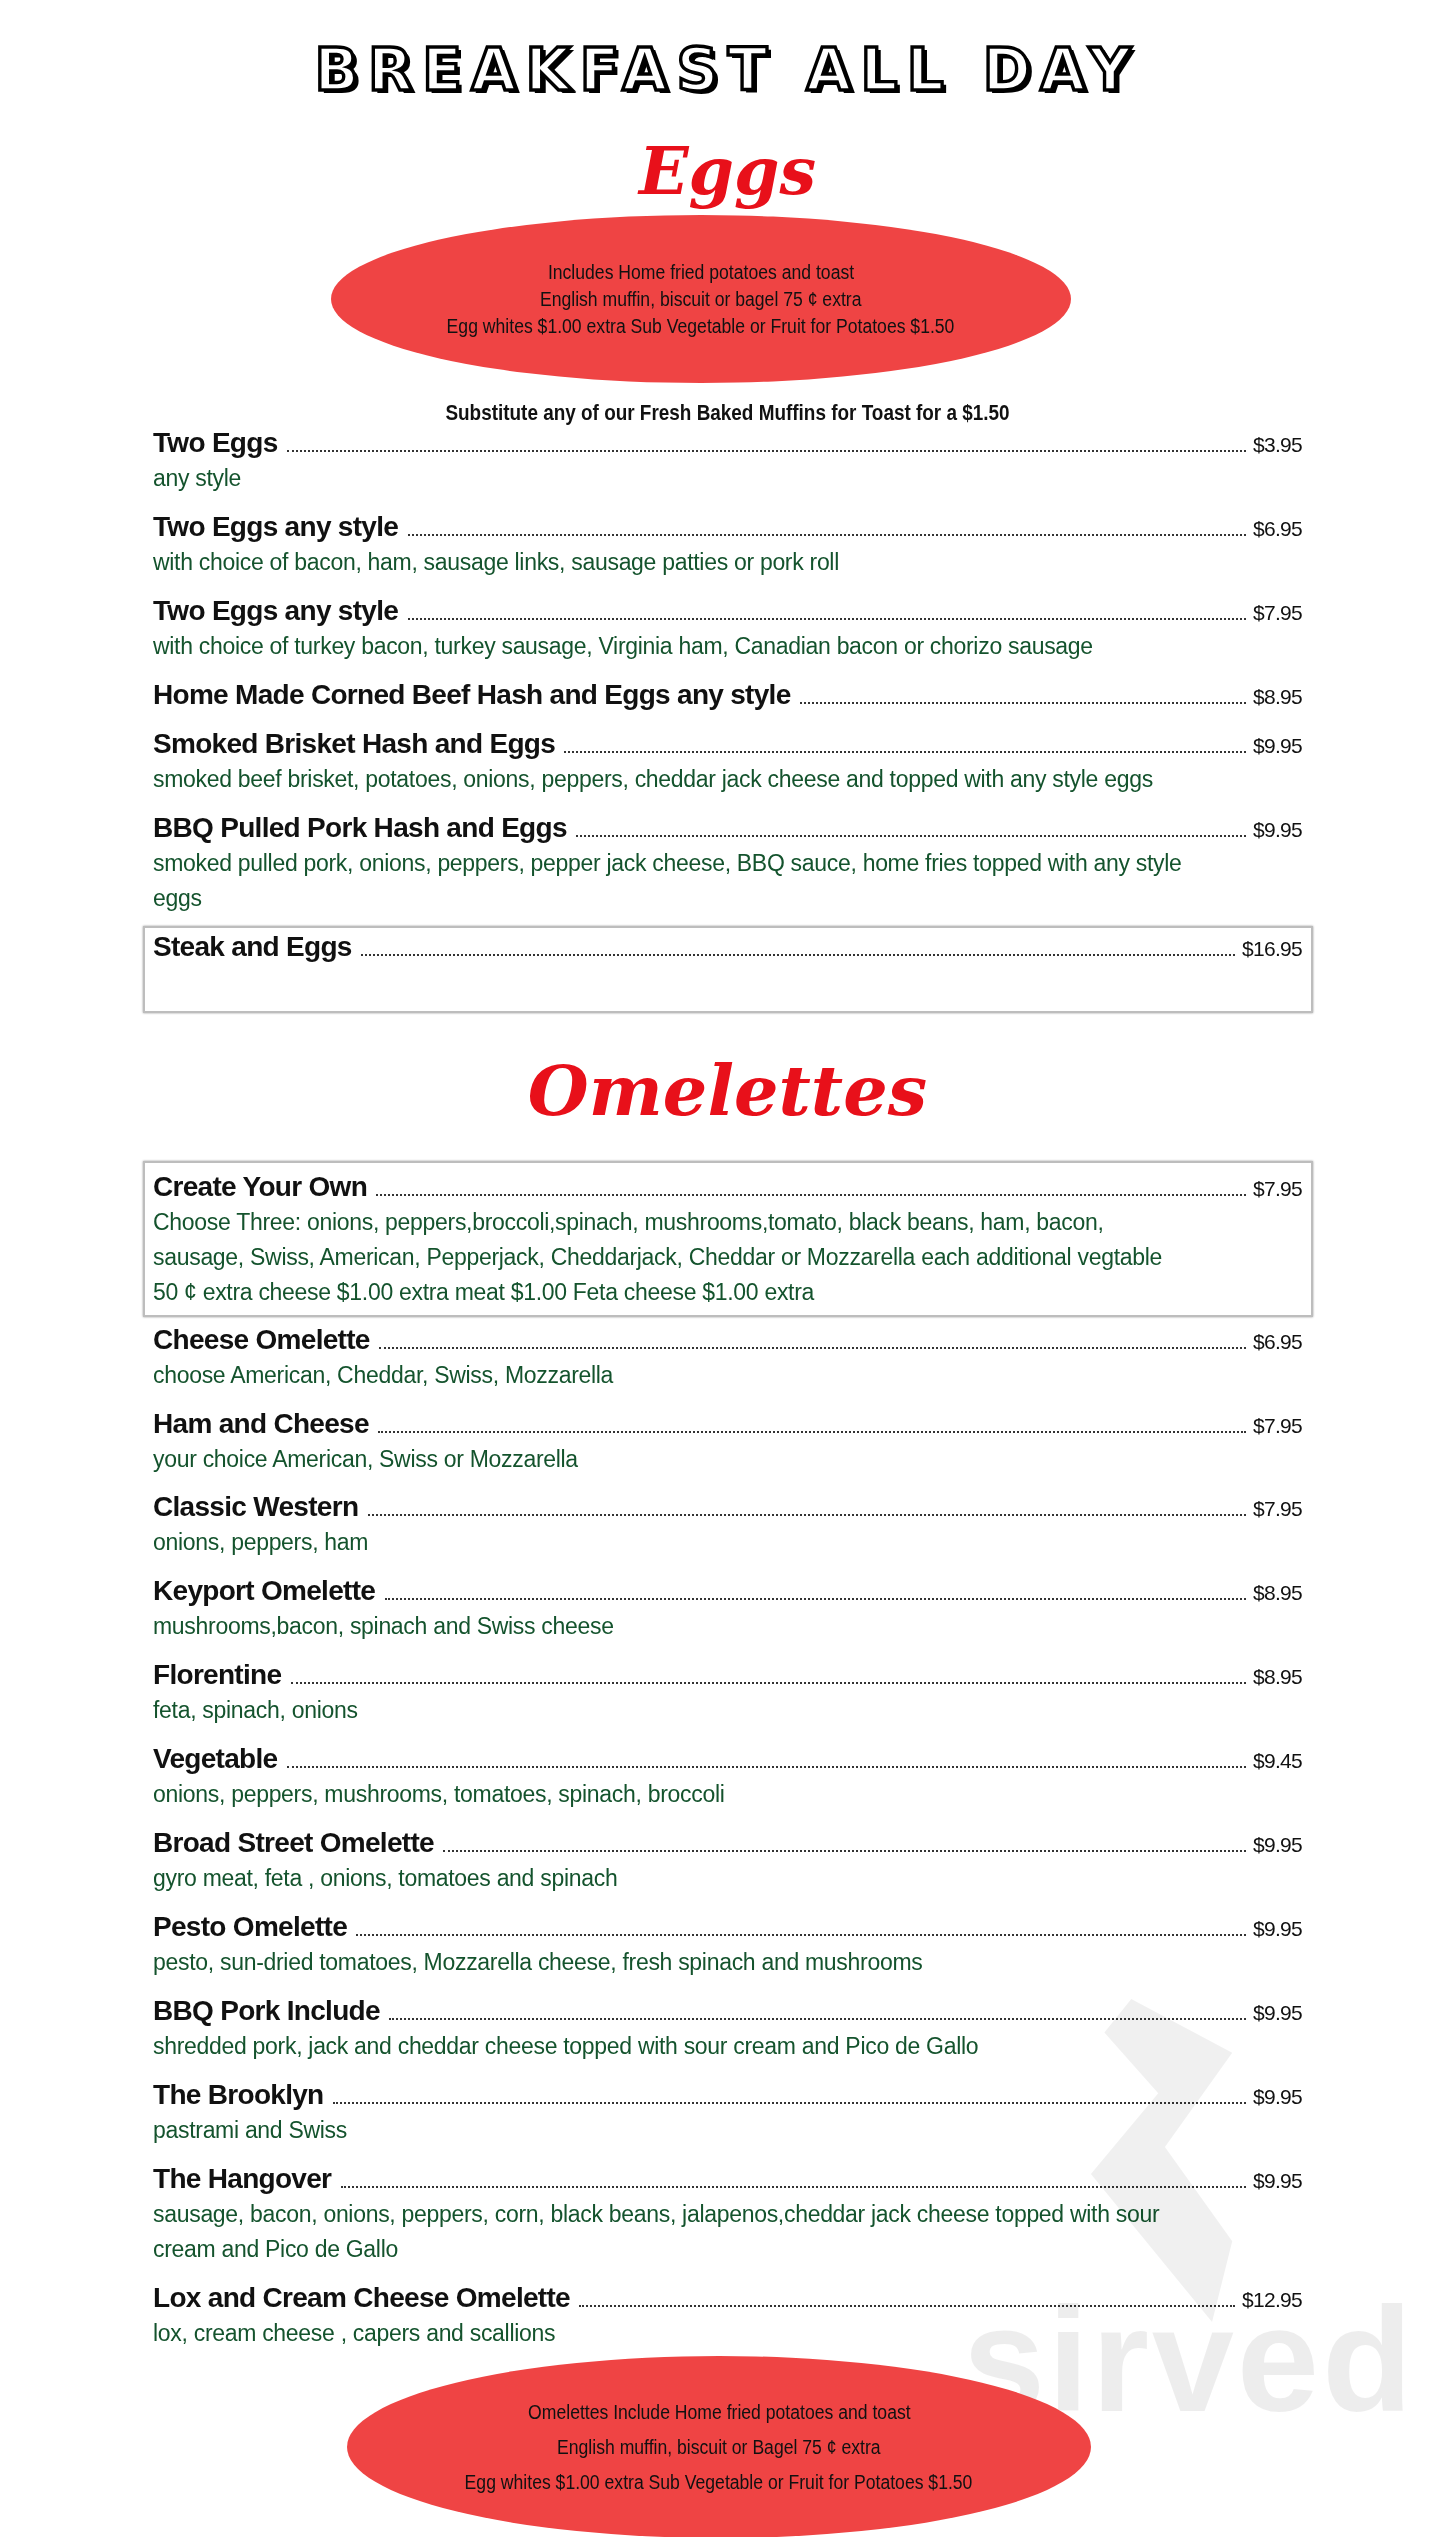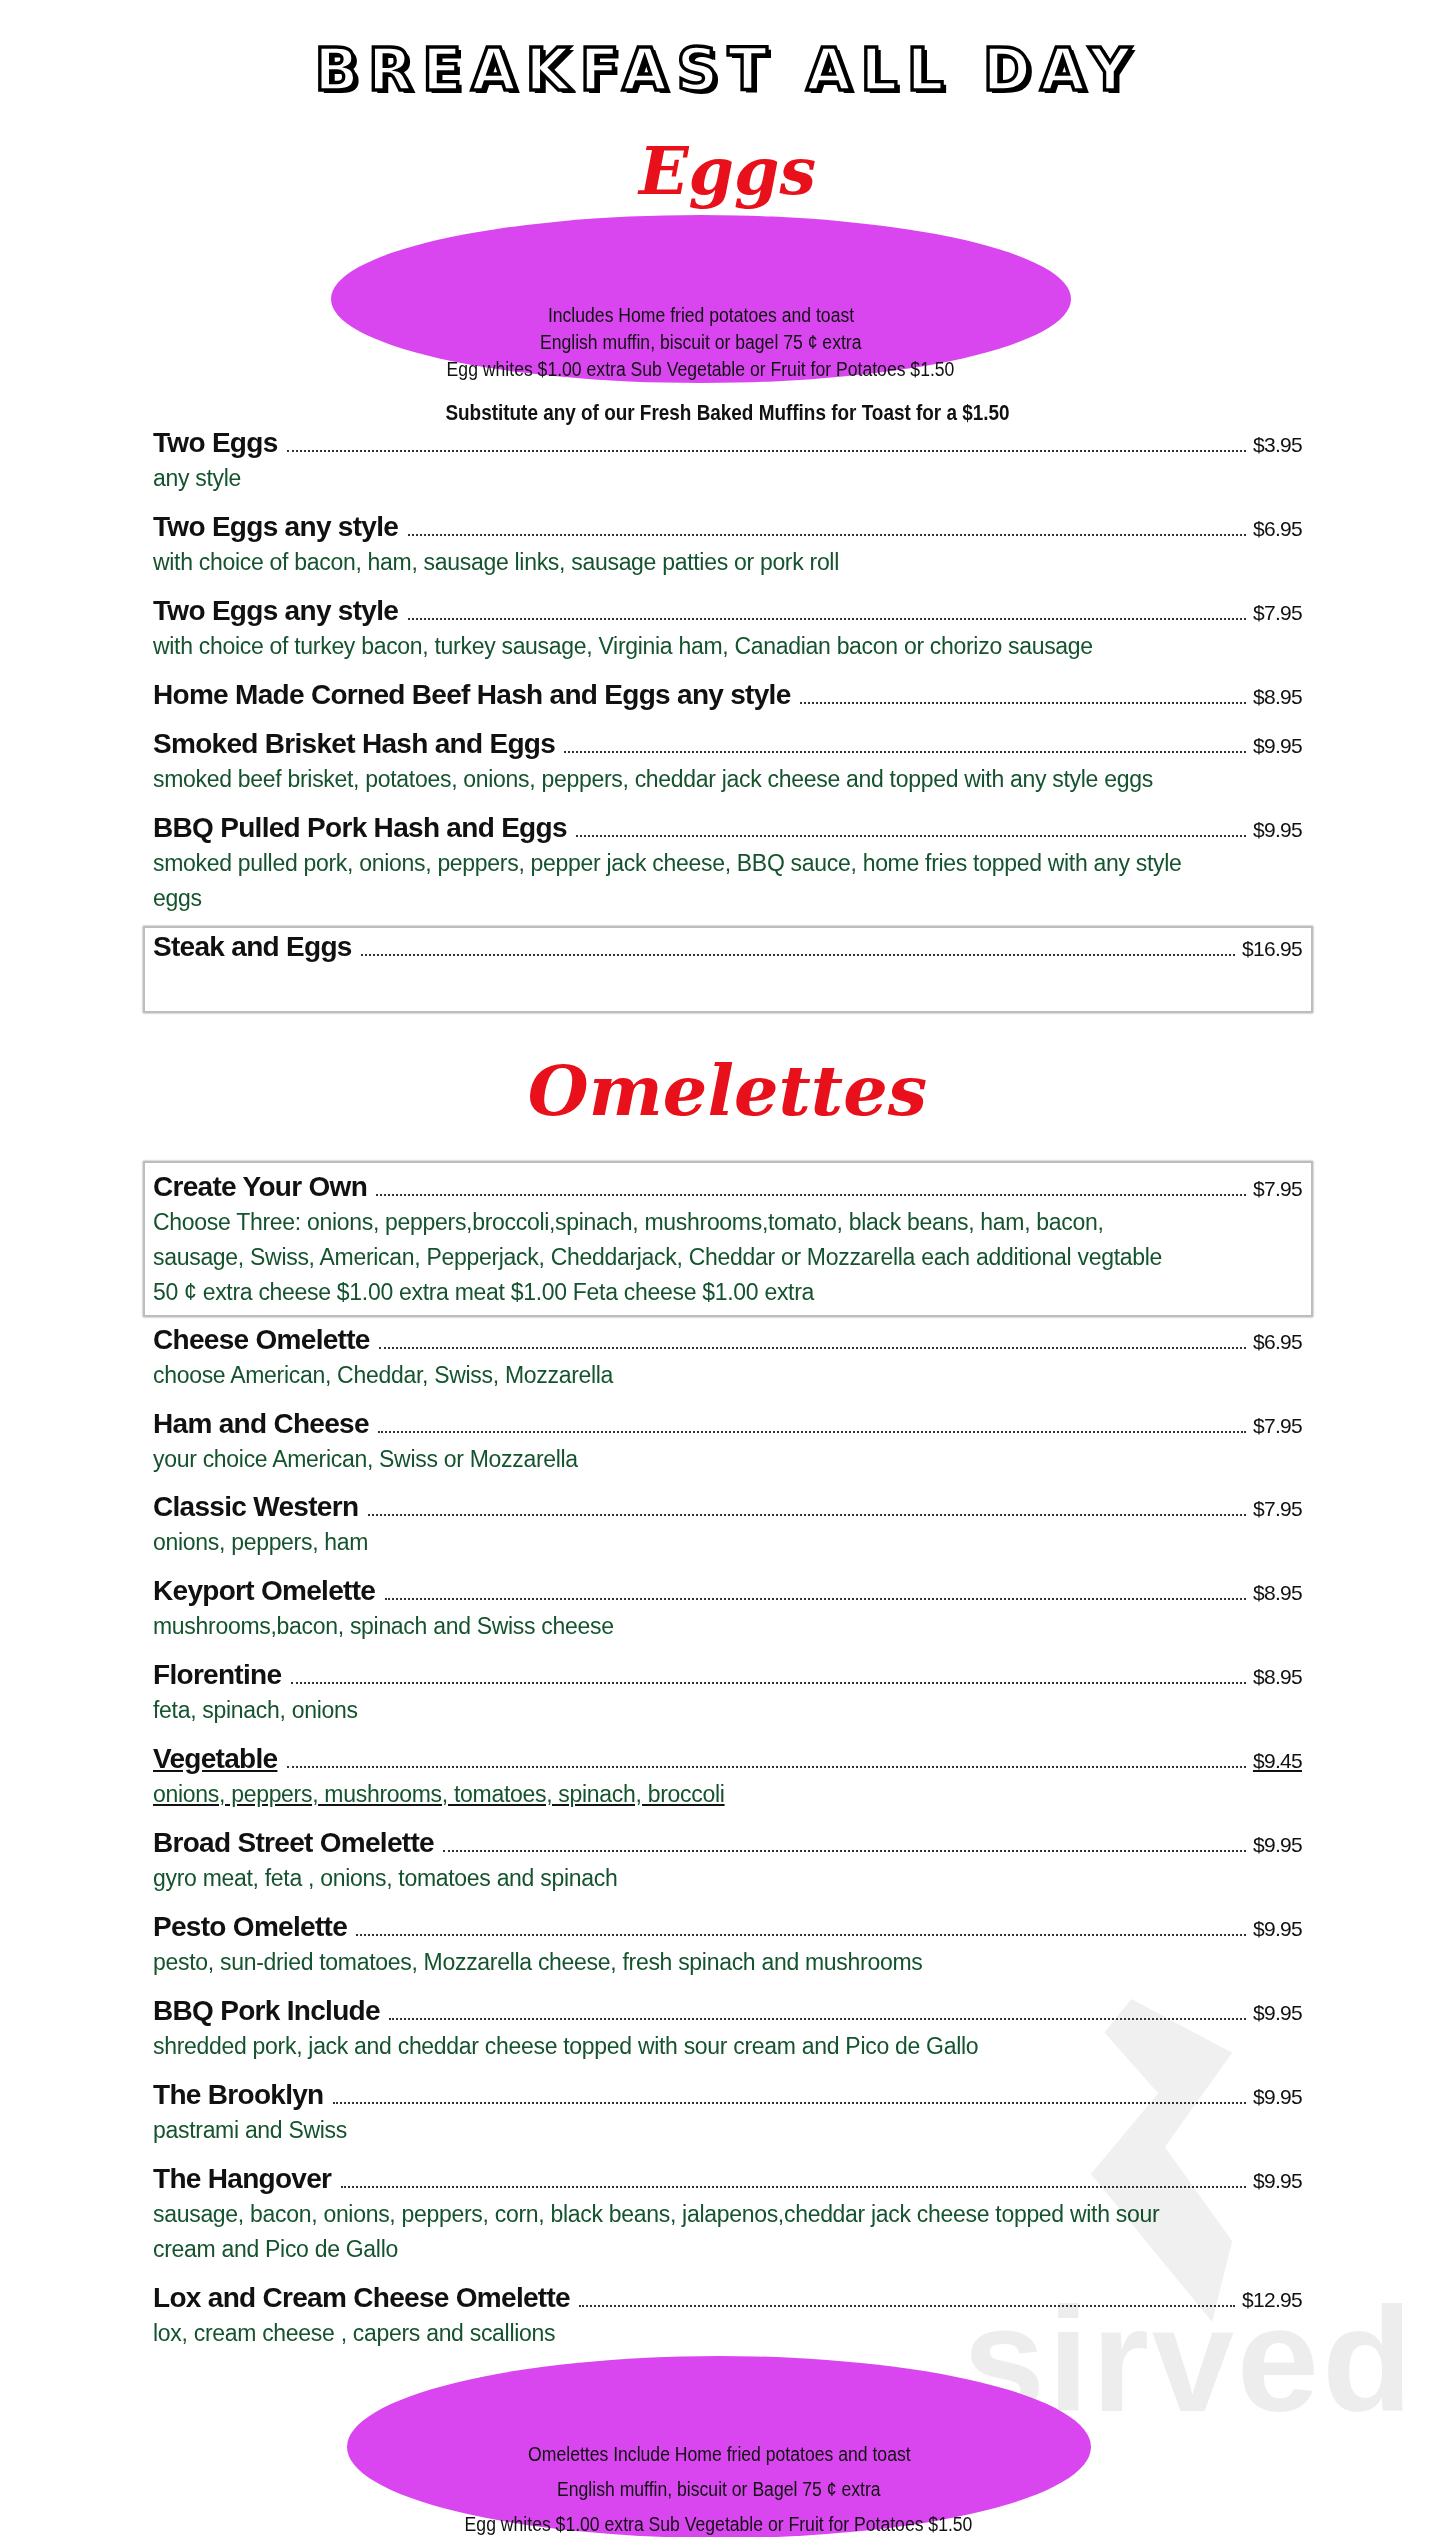--- a/index.html
+++ b/index.html
@@ -7,22 +7,22 @@
          font-family:"Liberation Sans", sans-serif; color:#111; }
   .title { position:absolute; left:0; width:1455px; top:20px; text-align:center;
            font-family:"DejaVu Sans", sans-serif; font-weight:bold; font-size:58px;
            letter-spacing:9.4px; color:#fff; -webkit-text-stroke:3.4px #000;
            text-shadow:4px 2.7px 0 #000; line-height:101px; }
   .section-heading { position:absolute; left:0; width:1455px; text-align:center;
            font-family:"DejaVu Serif", serif; font-style:italic; font-weight:bold;
            color:#e8101a; }
   .h-eggs { top:131px; font-size:65px; line-height:81px; }
   .h-omelettes { top:1047px; font-size:70px; line-height:88px; }
-  .ellipse { position:absolute; background:#d946ef; border-radius:50%;
-             display:flex; flex-direction:column; justify-content:flex-end; align-items:center; }
+  .ellipse { position:absolute; background:#ef4444; border-radius:50%;
+             display:flex; flex-direction:column; justify-content:center; align-items:center; }
   .ellipse span { display:block; font-family:"Liberation Sans Narrow","Liberation Sans", sans-serif;
              font-size:20px; line-height:27px; color:#111; transform:scaleX(0.88); white-space:nowrap; }
   .ell-top { left:331px; top:215px; width:740px; height:168px; }
   .ell-bottom { left:347px; top:2356px; width:744px; height:182px;gap:8px; }
   .subst { position:absolute; left:0; width:1455px; top:398px; text-align:center;
            font-weight:bold; font-size:22px; line-height:30px; transform:scaleX(0.86); }
   .menu { position:absolute; left:153px; width:1149px; }
   .item { position:relative; }
   .row { display:flex; align-items:baseline; height:34px; }
   .name { font-weight:bold; font-size:28px; white-space:nowrap; transform-origin:left;
@@ -157,21 +157,21 @@
     <div class="desc">mushrooms,bacon, spinach and Swiss cheese</div>
   </div>
   <div class="item" style="height:84px;">
     <div class="row">
         <span class="name">Florentine</span>
         <span class="dots"></span>
         <span class="price">$8.95</span>
       </div>
     <div class="desc">feta, spinach, onions</div>
   </div>
-  <div class="item" style="height:84px;text-decoration:underline;">
+  <div class="item" style="height:84px;">
     <div class="row">
         <span class="name">Vegetable</span>
         <span class="dots"></span>
         <span class="price">$9.45</span>
       </div>
     <div class="desc">onions, peppers, mushrooms, tomatoes, spinach, broccoli</div>
   </div>
   <div class="item" style="height:84px;">
     <div class="row">
         <span class="name">Broad Street Omelette</span>

